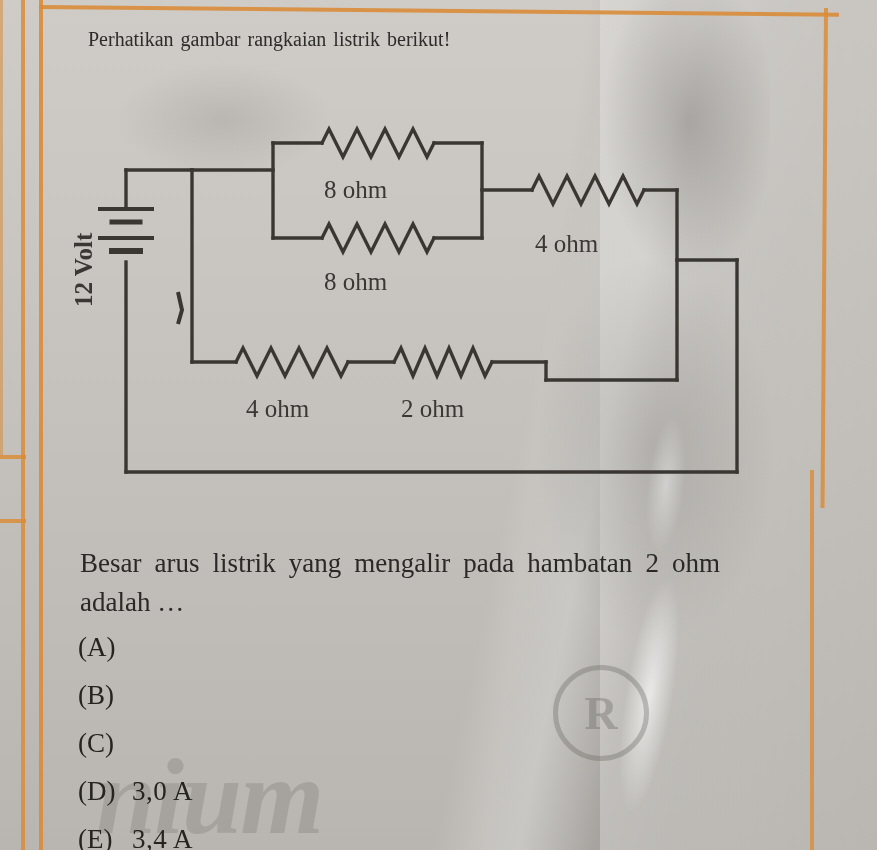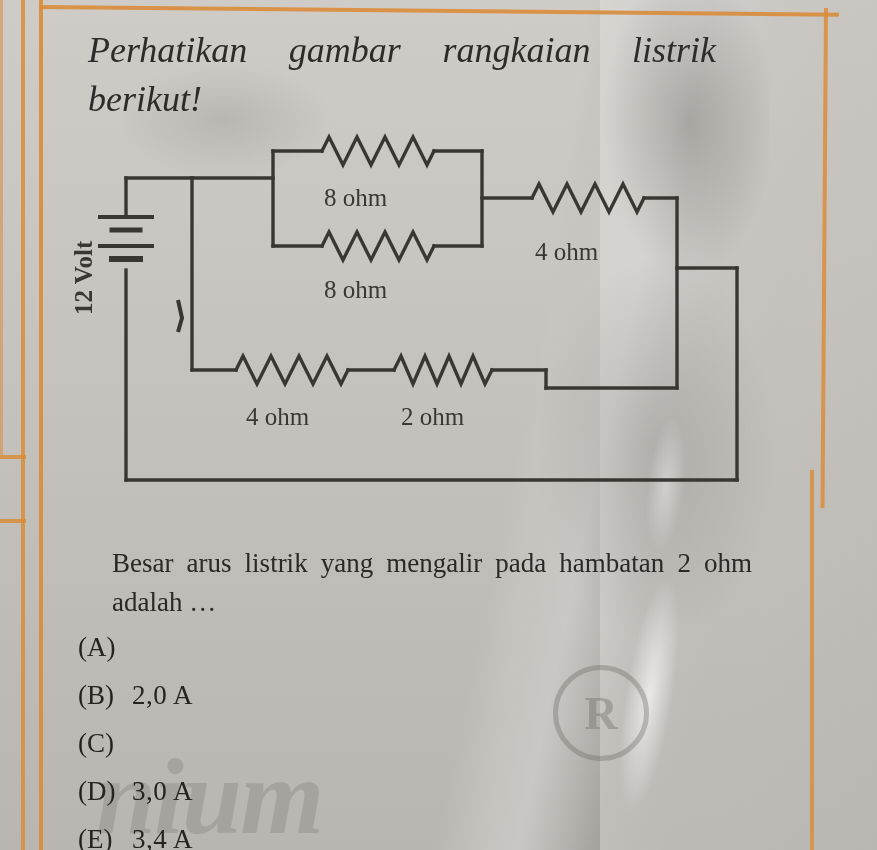--- a/index.html
+++ b/index.html
@@ -73,40 +73,39 @@
   #wm-reg span{
     position:absolute;left:0;top:0;width:100%;height:100%;
     display:flex;align-items:center;justify-content:center;
     font-family:"Liberation Serif", serif;font-size:46px;font-weight:700;
     color:rgba(110,107,103,0.40);
   }
 
   
   #stem{
     position:absolute;left:88px;top:26px;width:628px;
-    font-size:36px;line-height:1.36;color:#2e2c2a;
+    font-size:20px;line-height:1.36;color:#2e2c2a;
     text-align:justify;text-align-last:left;
     word-spacing:2px;
-    font-style:italic;
   }
   #qtext{
     position:absolute;left:80px;top:544px;width:640px;
     font-size:27px;line-height:1.45;color:#2b2927;
-    text-align:justify;text-align-last:left;margin-left:32px;
+    text-align:justify;text-align-last:left;
   }
   #options{position:absolute;left:78px;top:634px;width:420px;}
   .opt{
     display:flex;font-size:27px;line-height:1.0;color:#26241f;
     margin-bottom:21px;
   }
   .opt-key{width:54px;flex:0 0 54px;}
   .opt-val{flex:1 1 auto;letter-spacing:0.5px;}
 
   
-  #circuit{position:absolute;left:60px;top:120px;width:760px;height:390px;}
+  #circuit{position:absolute;left:60px;top:112px;width:760px;height:390px;}
   #circuit svg{display:block;}
   .clabel{
     font-family:"Liberation Serif", serif;
     font-size:25px;fill:#3a3734;
   }
   .vlabel{
     font-family:"Liberation Serif", serif;
     font-size:25px;font-weight:700;fill:#3a3734;
   }
 </style>
@@ -204,21 +203,20 @@
   </div>
 
   <div id="qtext">Besar arus listrik yang mengalir pada hambatan 2 ohm adalah …</div>
 
   <div id="options">
     <div class="opt">
       <span class="opt-key">(A)</span>
     </div>
     <div class="opt">
       <span class="opt-key">(B)</span>
-      <span class="opt-val">2,0 A</span>
     </div>
     <div class="opt">
       <span class="opt-key">(C)</span>
     </div>
     <div class="opt">
       <span class="opt-key">(D)</span>
       <span class="opt-val">3,0 A</span>
     </div>
     <div class="opt">
       <span class="opt-key">(E)</span>

